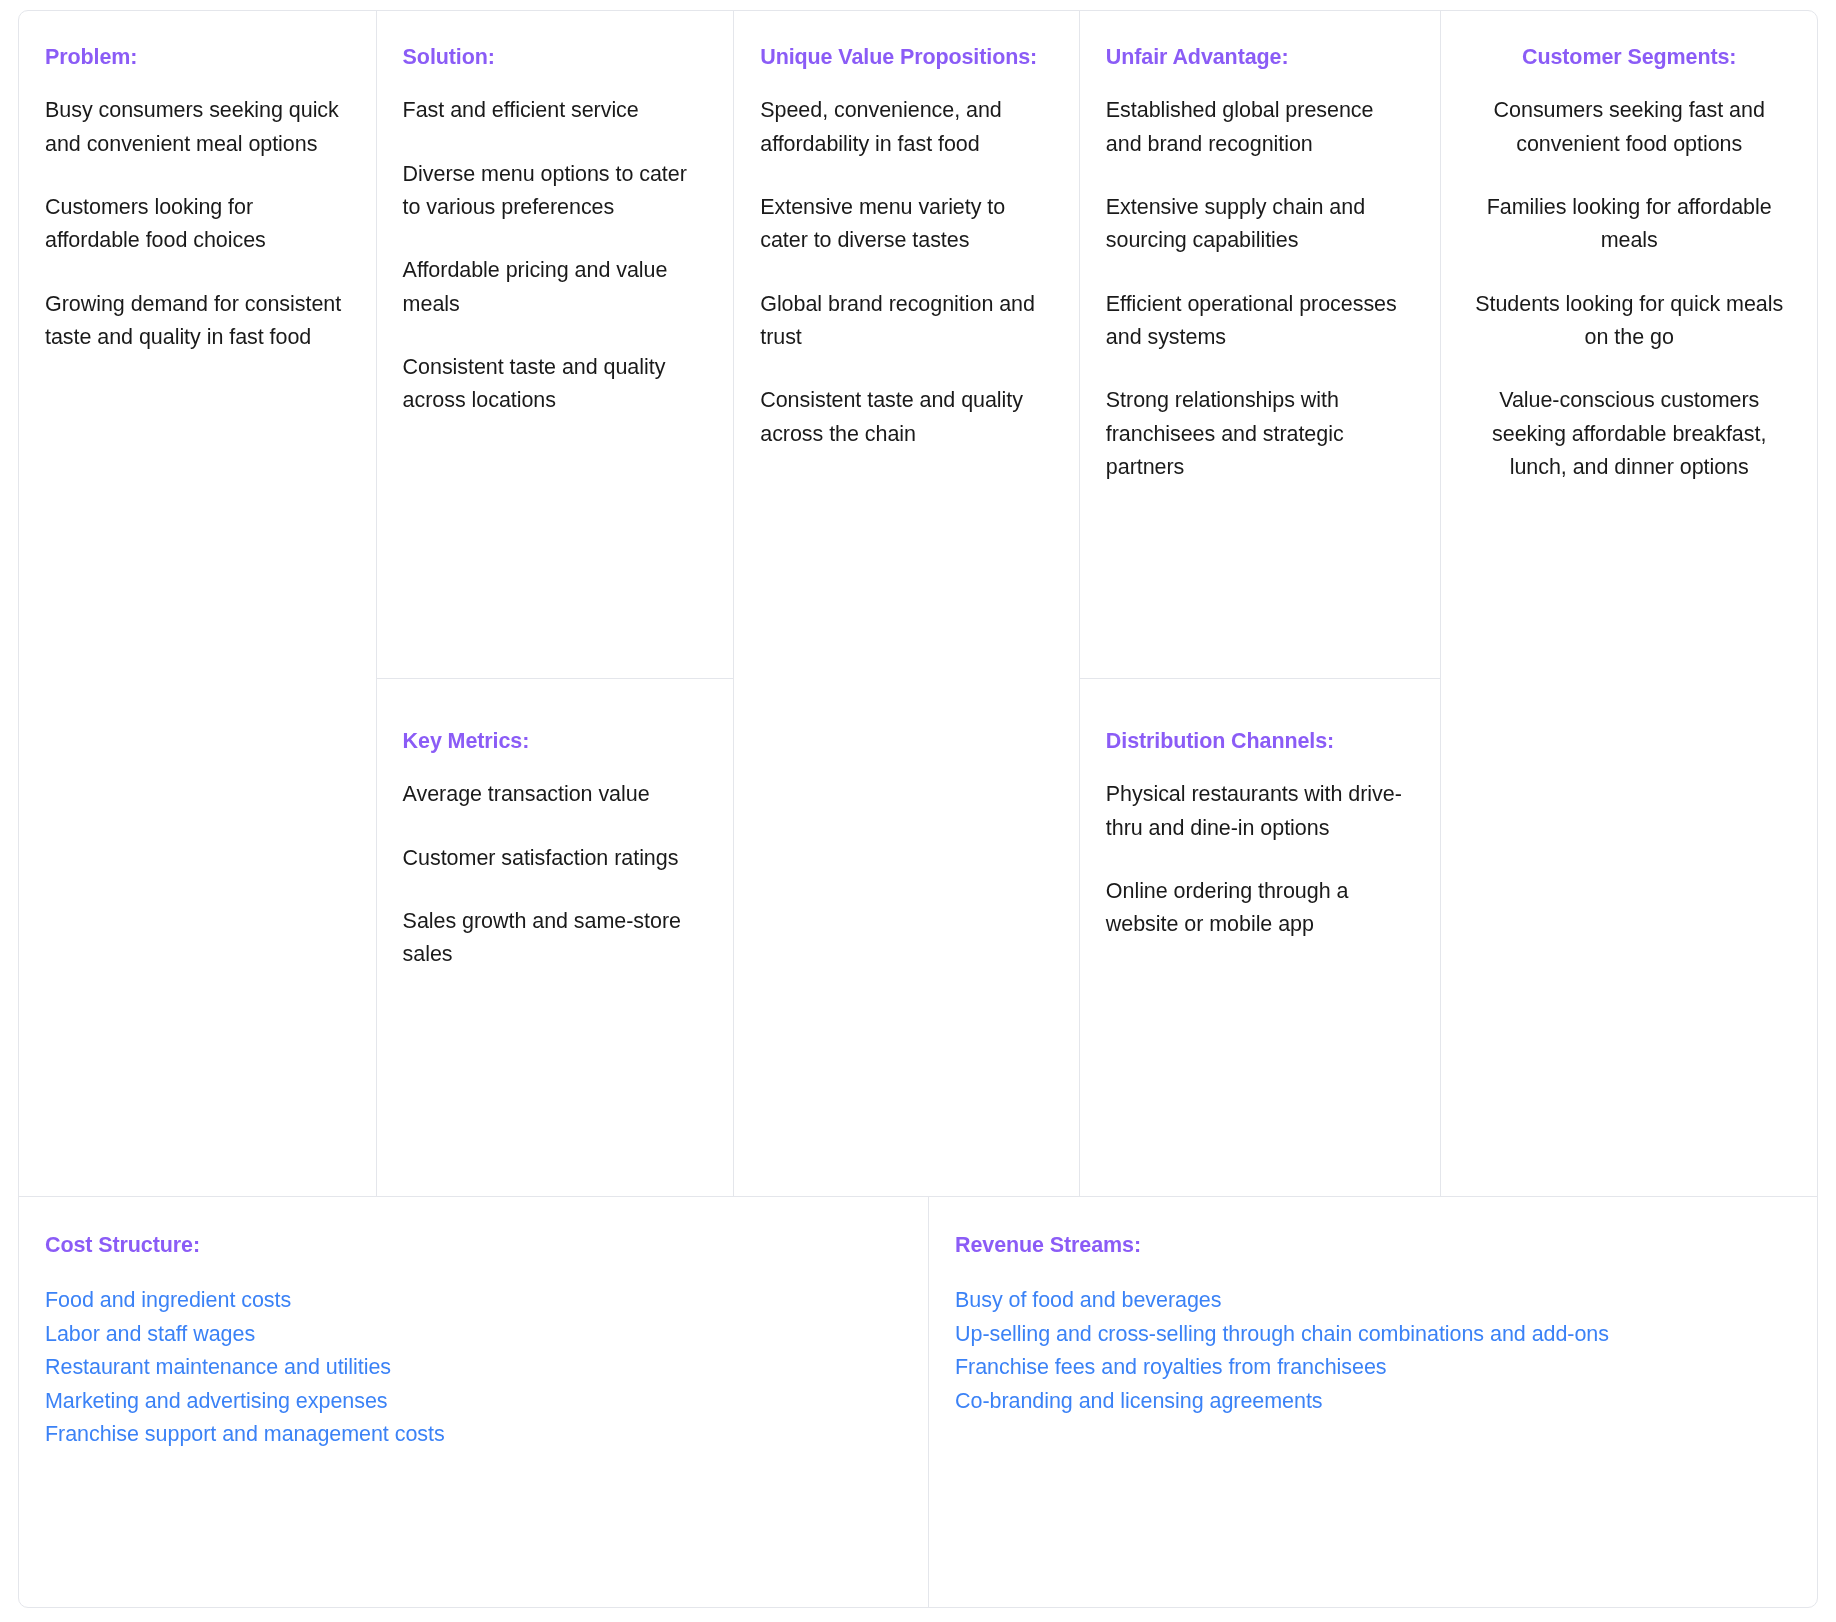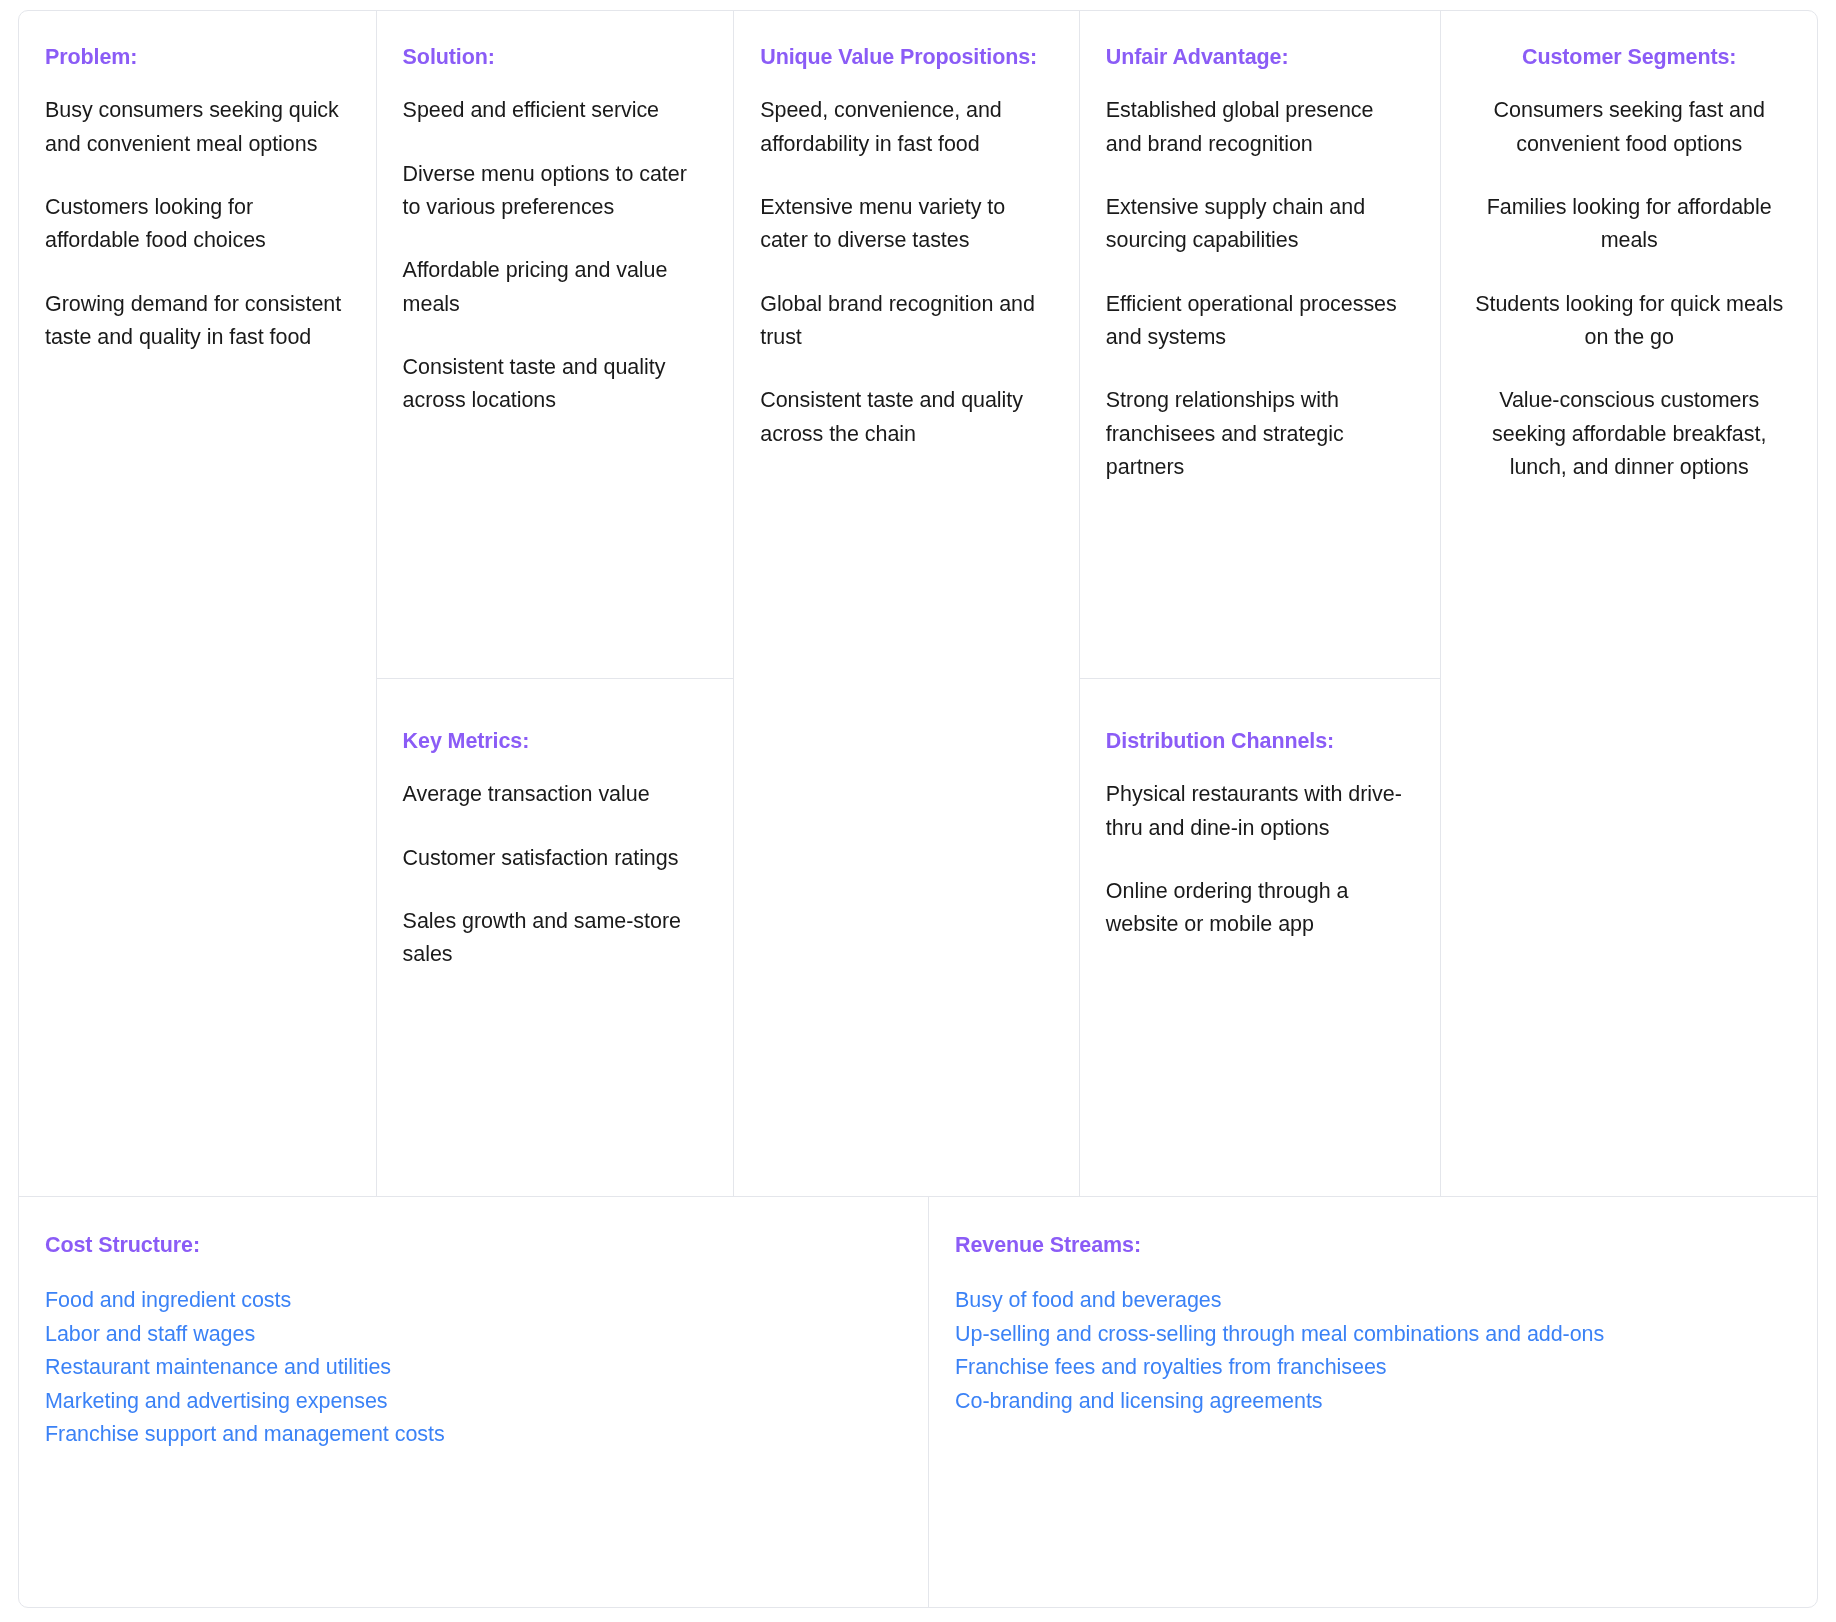--- a/index.html
+++ b/index.html
@@ -140,21 +140,21 @@
           <div class="cell-title">Problem:</div>
           <p class="entry">Busy consumers seeking quick and convenient meal options</p>
           <p class="entry">Customers looking for affordable food choices</p>
           <p class="entry">Growing demand for consistent taste and quality in fast food</p>
         </div>
       </div>
 
       <div class="col col-solution">
         <div class="cell split-top">
           <div class="cell-title">Solution:</div>
-          <p class="entry">Speed and efficient service</p>
+          <p class="entry">Fast and efficient service</p>
           <p class="entry">Diverse menu options to cater to various preferences</p>
           <p class="entry">Affordable pricing and value meals</p>
           <p class="entry">Consistent taste and quality across locations</p>
         </div>
         <div class="cell split-bottom">
           <div class="cell-title">Key Metrics:</div>
           <p class="entry">Average transaction value</p>
           <p class="entry">Customer satisfaction ratings</p>
           <p class="entry">Sales growth and same-store sales</p>
         </div>
@@ -204,21 +204,21 @@
         <p class="line">Food and ingredient costs</p>
         <p class="line">Labor and staff wages</p>
         <p class="line">Restaurant maintenance and utilities</p>
         <p class="line">Marketing and advertising expenses</p>
         <p class="line">Franchise support and management costs</p>
       </div>
 
       <div class="bottom-cell bottom-cell-right">
         <div class="cell-title">Revenue Streams:</div>
         <p class="line">Busy of food and beverages</p>
-        <p class="line">Up-selling and cross-selling through meal combinations and add-ons</p>
+        <p class="line">Up-selling and cross-selling through chain combinations and add-ons</p>
         <p class="line">Franchise fees and royalties from franchisees</p>
         <p class="line">Co-branding and licensing agreements</p>
       </div>
 
     </div>
 
   </div>
 </div>
 
 </body></html>

